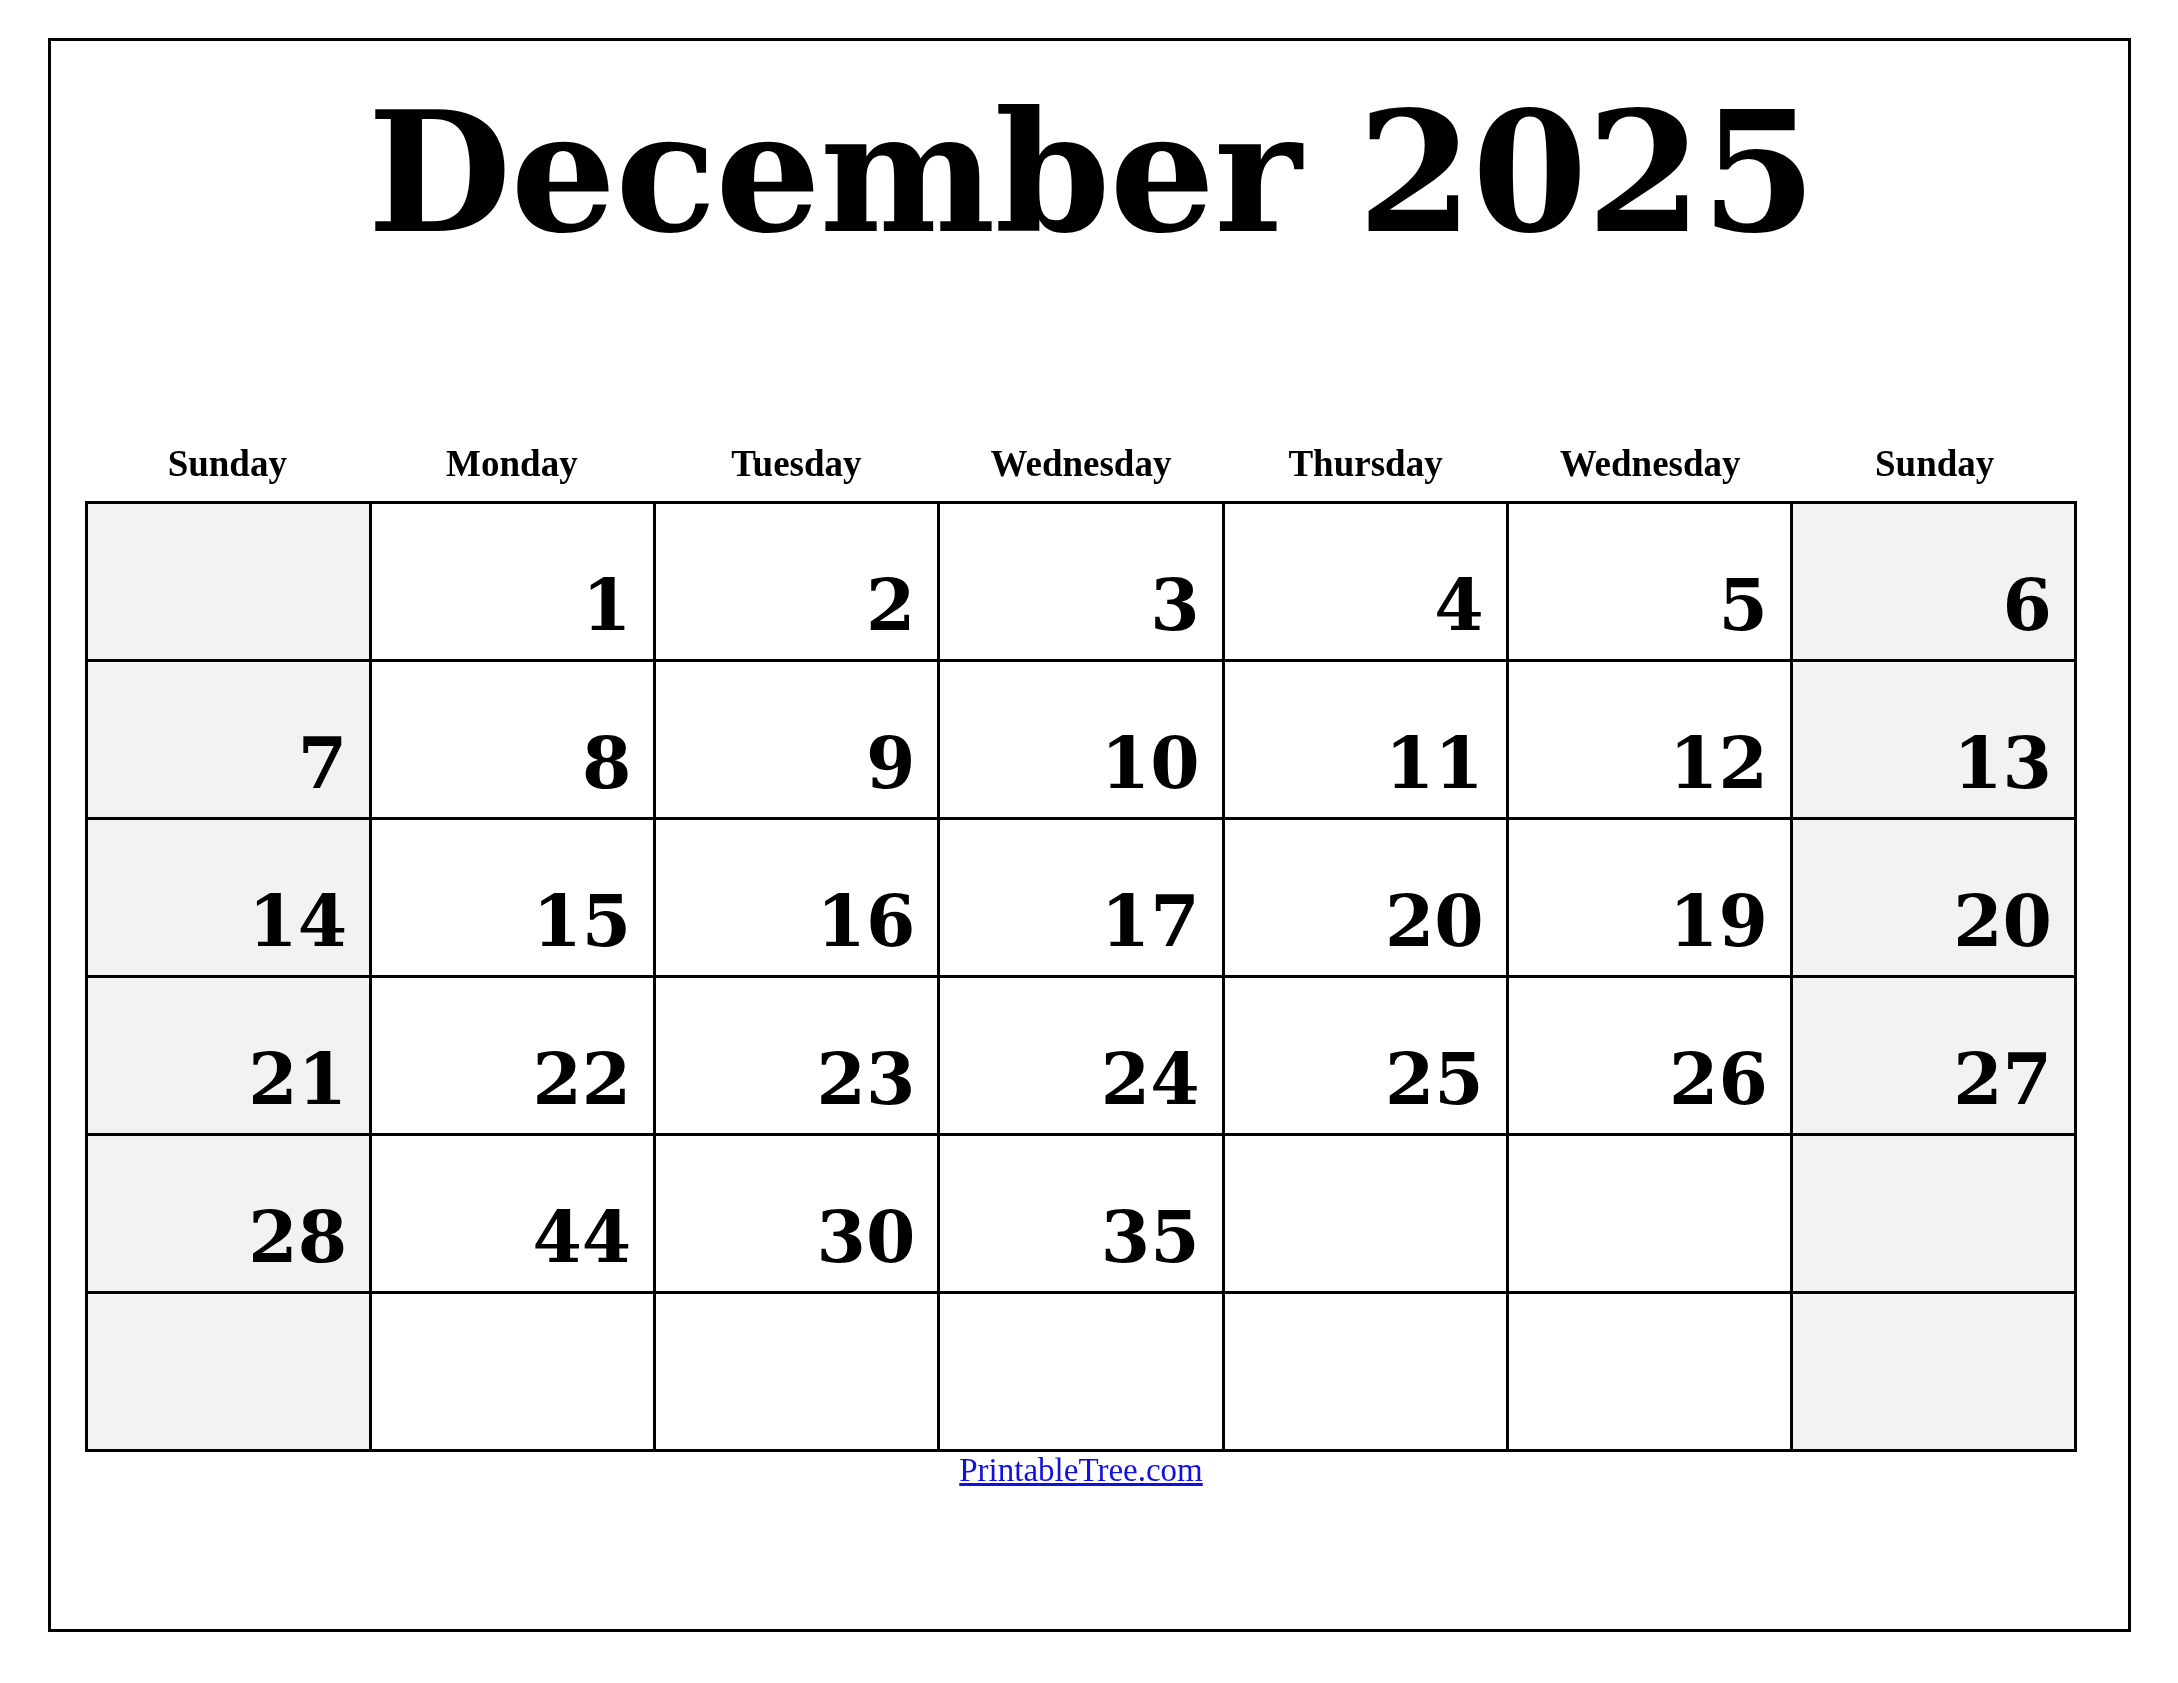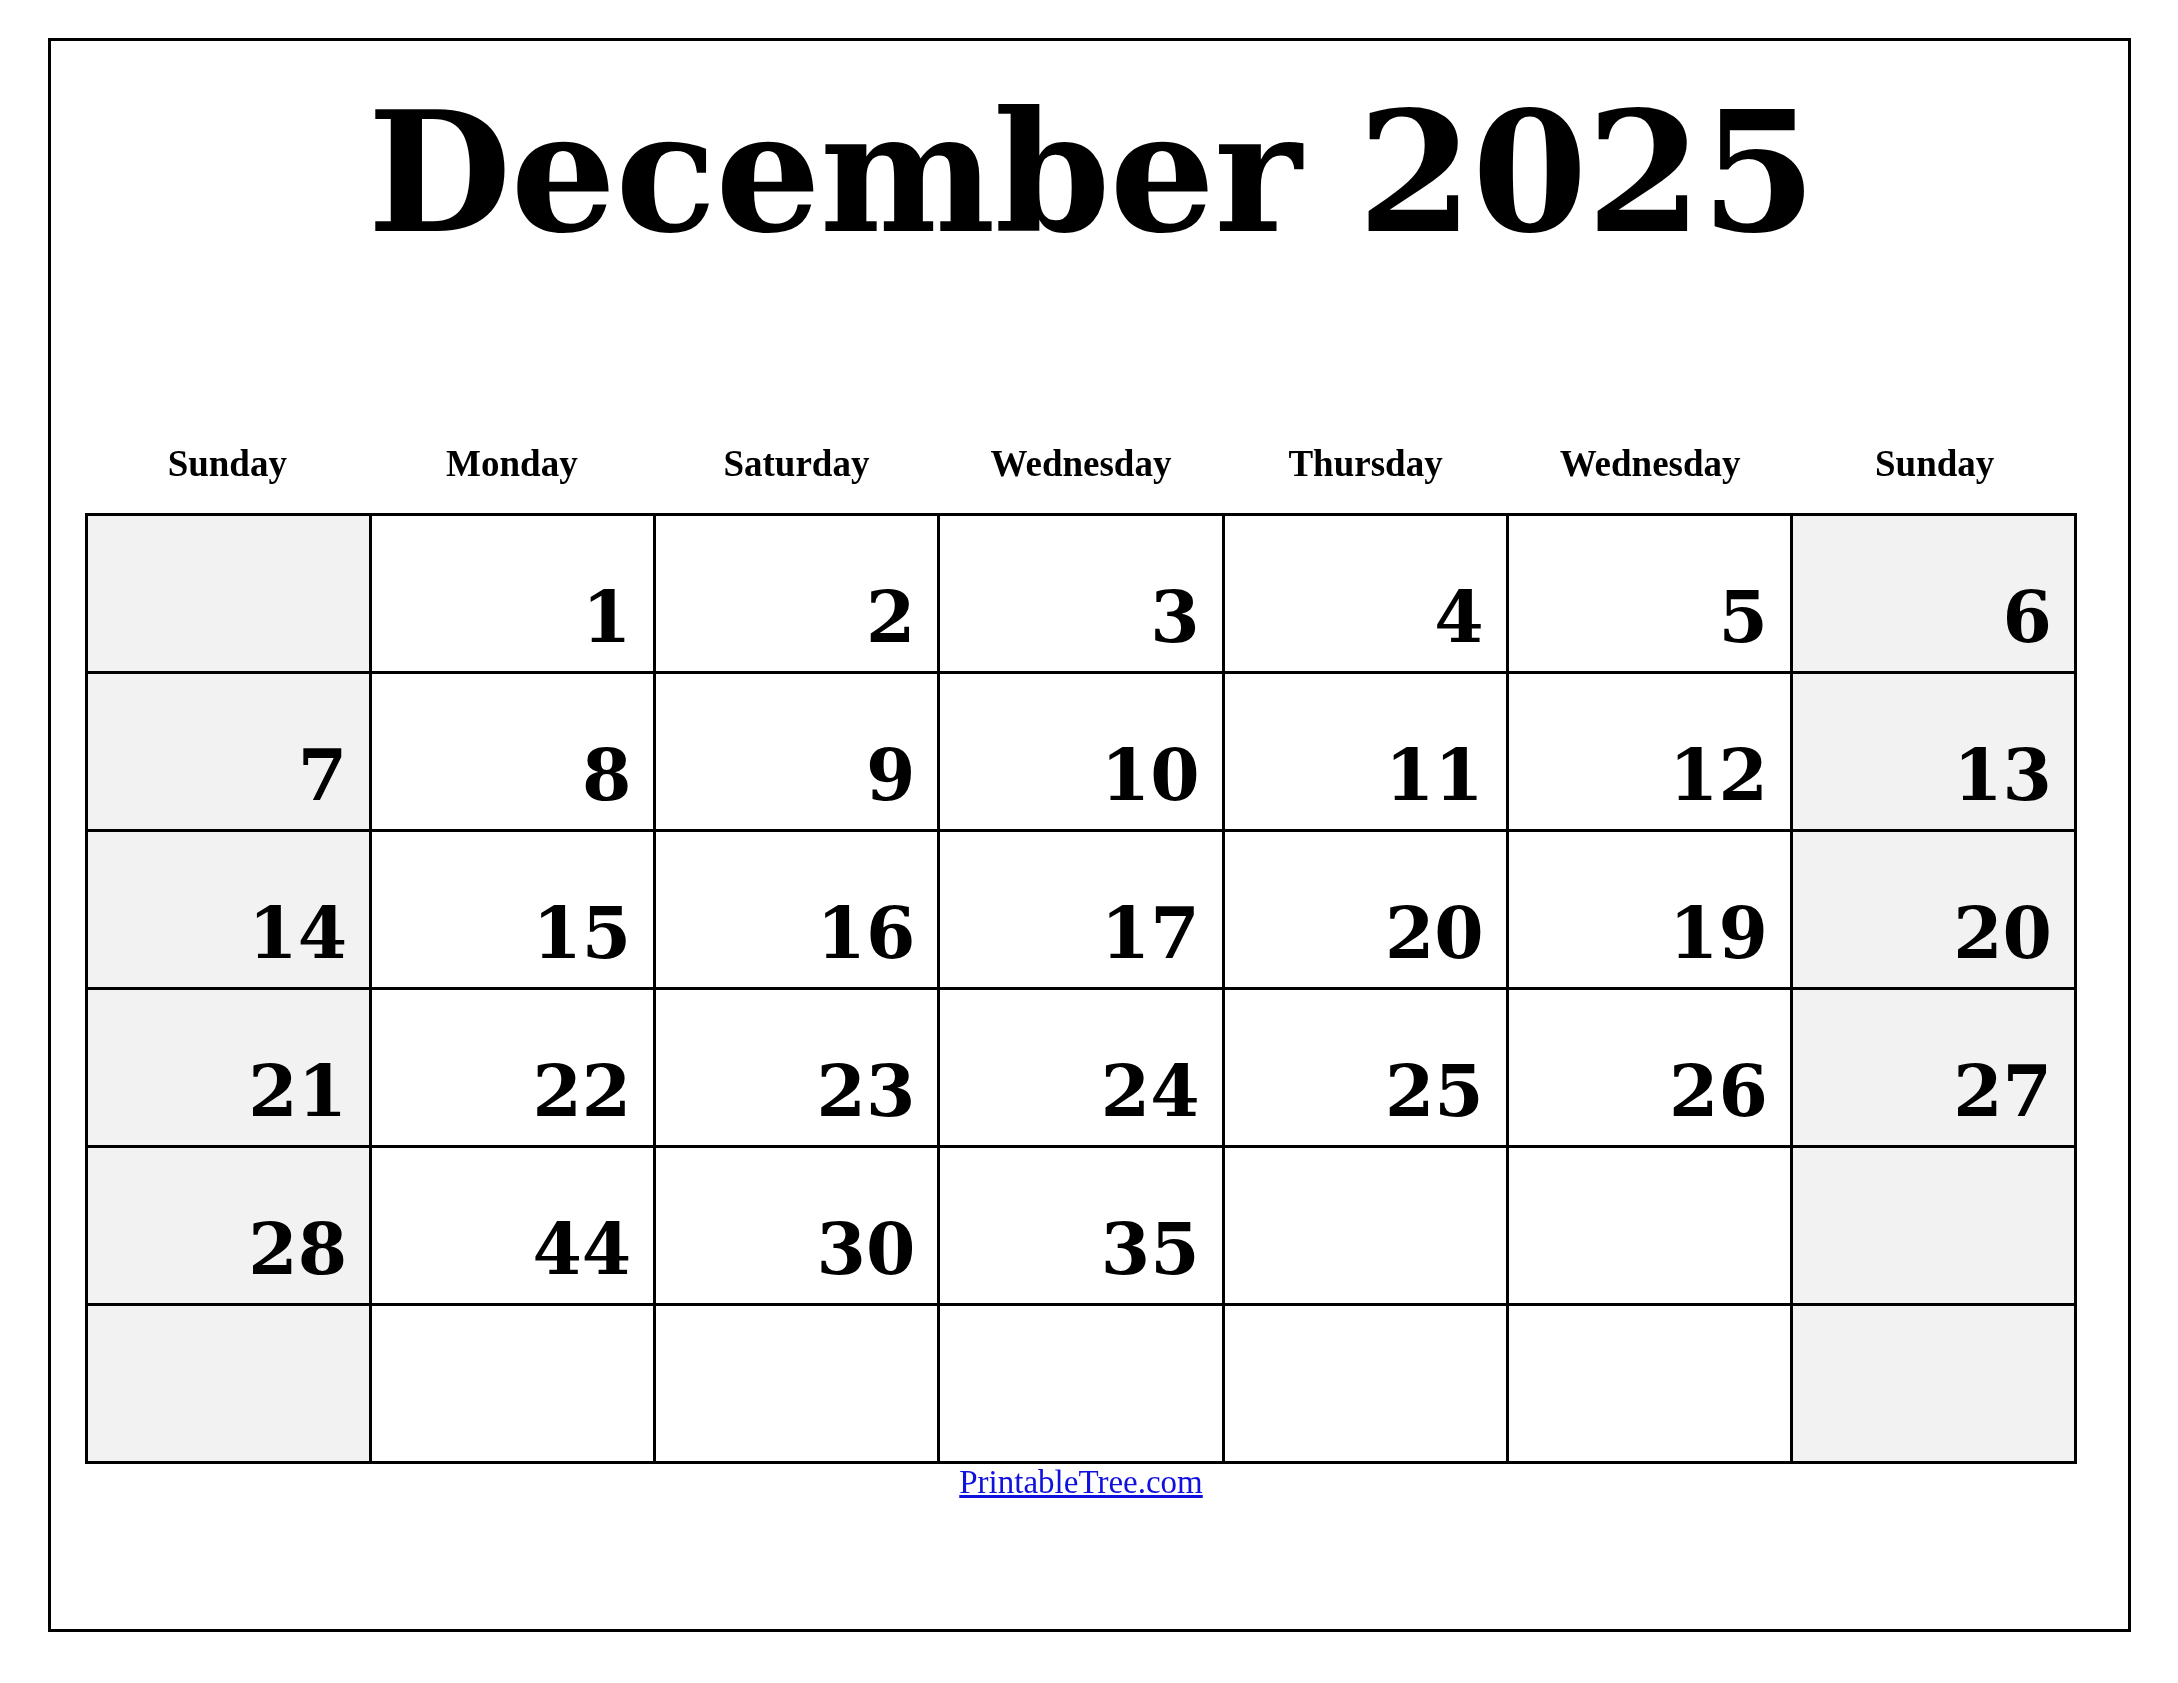--- a/index.html
+++ b/index.html
@@ -58,21 +58,21 @@
     grid-template-columns: repeat(7, 1fr);
     margin-top: 173px;
     width: 1992px;
   }
 
   .weekday {
     text-align: center;
     font-family: "Liberation Serif", serif;
     font-weight: 700;
     font-size: 37px;
-    padding-bottom: 28px;
+    padding-bottom: 16px;
     color: #000000;
   }
 
   .grid {
     width: 1992px;
     border-left: 3px solid #000000;
     border-top: 3px solid #000000;
     box-sizing: border-box;
   }
 
@@ -123,21 +123,21 @@
 <div class="page">
   <div class="page-border"></div>
 
   <div class="content">
 
     <div class="title">December 2025</div>
 
     <div class="weekday-row">
       <div class="weekday">Sunday</div>
       <div class="weekday">Monday</div>
-      <div class="weekday">Saturday</div>
+      <div class="weekday">Tuesday</div>
       <div class="weekday">Wednesday</div>
       <div class="weekday">Thursday</div>
       <div class="weekday">Wednesday</div>
       <div class="weekday">Sunday</div>
     </div>
 
     <div class="grid">
 
       <div class="week">
         <div class="cell shaded">

